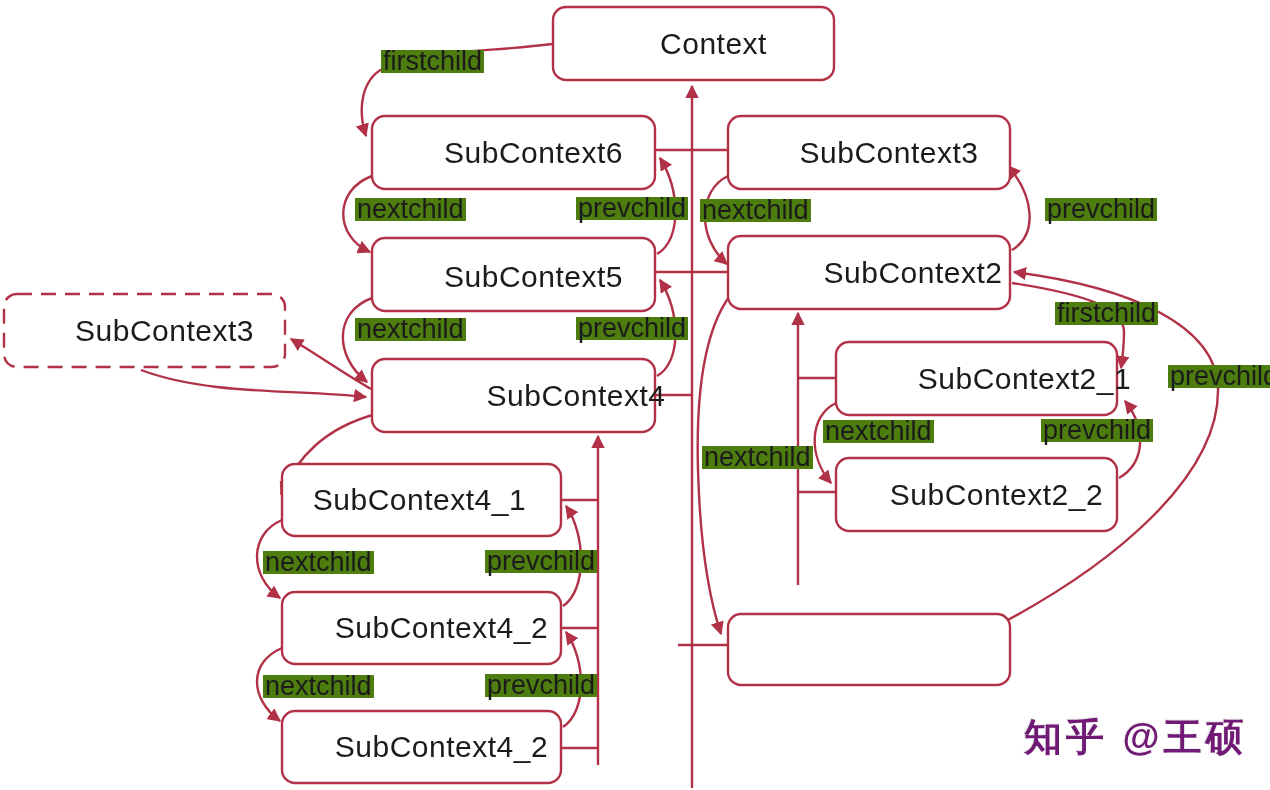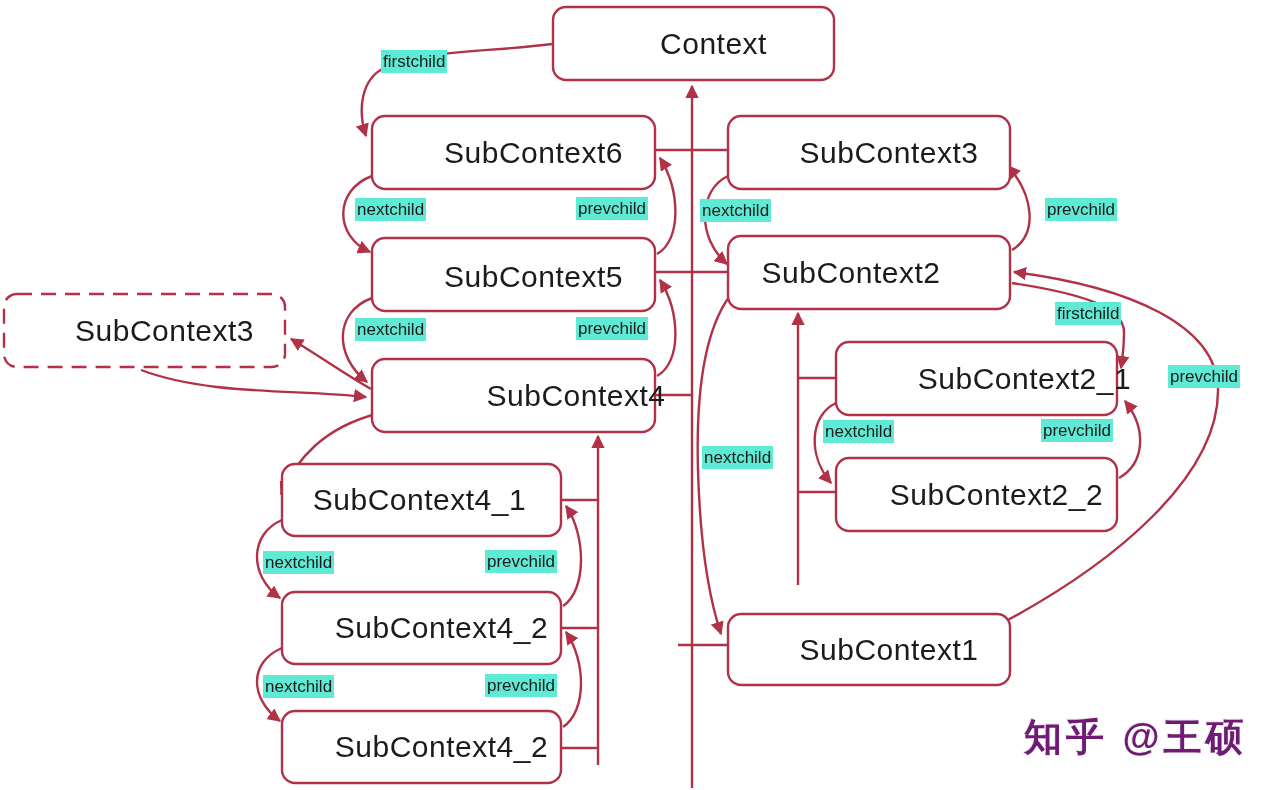--- a/index.html
+++ b/index.html
@@ -17,23 +17,23 @@
     color:#1b1b1b;
     font-size:30px;
     letter-spacing:0.5px;
     pointer-events:none;
     white-space:nowrap;
     padding-left:20px;
   }
   .elabel{
     position:absolute;
     color:#1b1b1b;
-    font-size:17px;
+    font-size:27px;
     line-height:23px;
-    background:#5eead4;
+    background:#4d7c0f;
     padding:0 2px;
     white-space:nowrap;
   }
   .watermark{
     position:absolute;
     left:1024px;top:712px;
     font-size:38px;
     font-weight:bold;
     letter-spacing:4px;
     color:#701a75;
@@ -104,24 +104,23 @@
       <rect x="282" y="711" width="279" height="72" rx="13" fill="#ffffff"></rect>
     </g>
   </svg>
 
   <div class="node-label" style="left:553px;top:7px;width:281px;height:73px">Context</div>
   <div class="node-label" style="left:372px;top:116px;width:283px;height:73px">SubContext6</div>
   <div class="node-label" style="left:372px;top:240px;width:283px;height:73px">SubContext5</div>
   <div class="node-label" style="left:388px;top:359px;width:336px;height:73px">SubContext4</div>
   <div class="node-label" style="left:4px;top:294px;width:281px;height:73px">SubContext3</div>
   <div class="node-label" style="left:728px;top:116px;width:282px;height:73px">SubContext3</div>
-  <div class="node-label" style="left:690px;top:236px;width:282px;height:73px">SubContext2</div>
+  <div class="node-label" style="left:752px;top:236px;width:282px;height:73px">SubContext2</div>
   <div class="node-label" style="left:836px;top:342px;width:337px;height:73px">SubContext2_1</div>
   <div class="node-label" style="left:836px;top:458px;width:281px;height:73px">SubContext2_2</div>
-  <div class="node-label" style="left:728px;top:614px;width:282px;height:71px">SubContext1</div>
   <div class="node-label" style="left:282px;top:464px;width:235px;height:72px">SubContext4_1</div>
   <div class="node-label" style="left:282px;top:592px;width:279px;height:72px">SubContext4_2</div>
   <div class="node-label" style="left:282px;top:711px;width:279px;height:72px">SubContext4_2</div>
 
   <div class="elabel" style="left:381px;top:50px">firstchild</div>
   <div class="elabel" style="left:355px;top:198px">nextchild</div>
   <div class="elabel" style="left:576px;top:197px">prevchild</div>
   <div class="elabel" style="left:355px;top:318px">nextchild</div>
   <div class="elabel" style="left:576px;top:317px">prevchild</div>
   <div class="elabel" style="left:700px;top:199px">nextchild</div>

